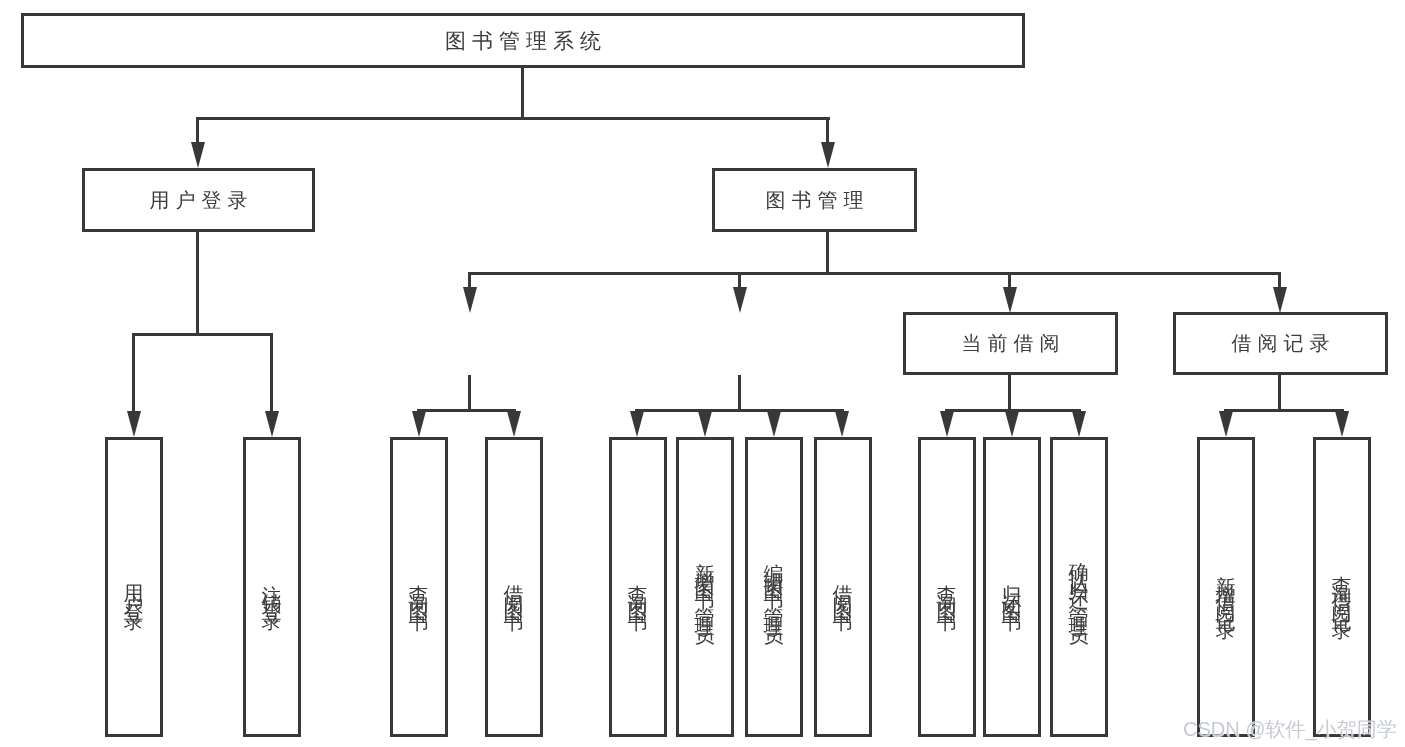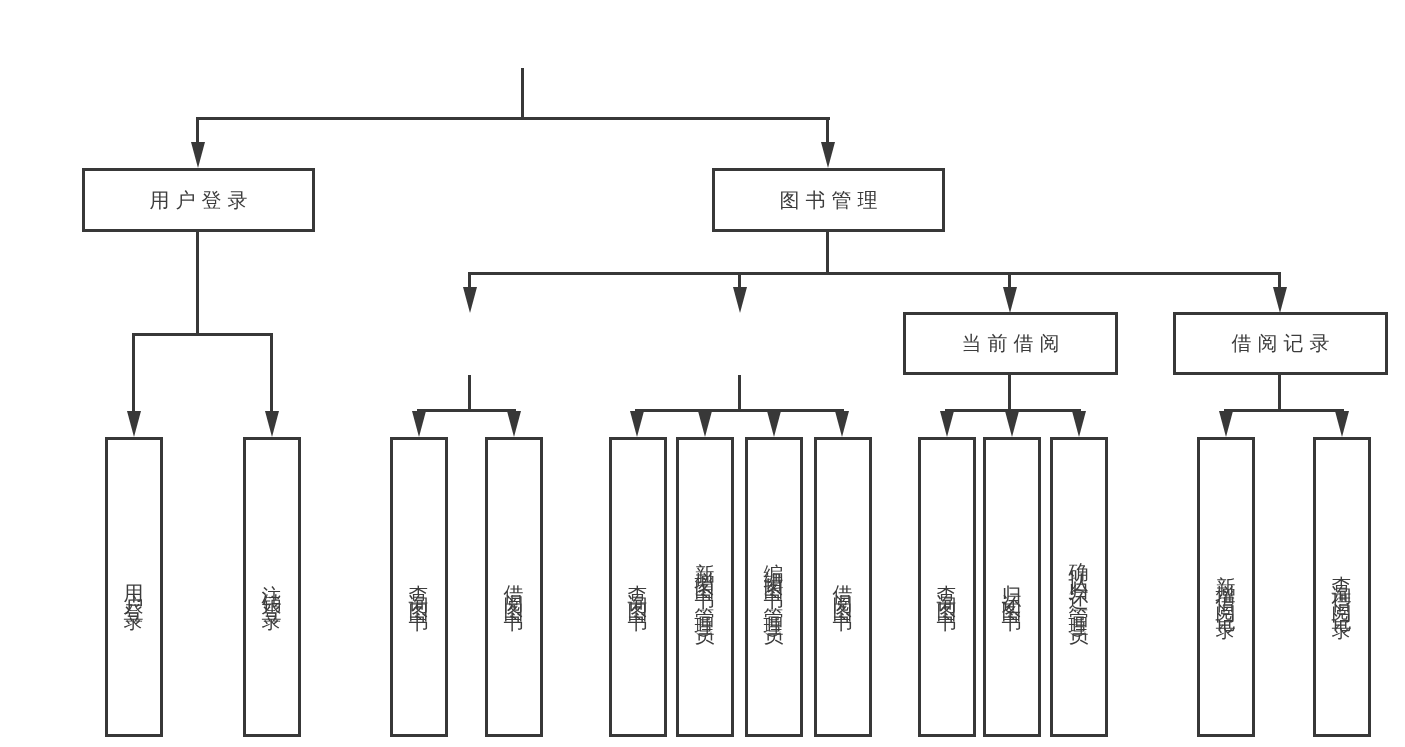--- a/index.html
+++ b/index.html
@@ -50,25 +50,28 @@
     text-shadow:1px 1px 1px rgba(255,255,255,0.9);
     white-space:nowrap;
     z-index:10;
   }
 </style>
 </head>
 <body>
 
 <div id="canvas">
 
+  <div class="box h root" style="left:21px;top:13px;width:1004px;height:55px">
+    <span>图书管理系统</span>
+  </div>
 
   <div class="box h" style="left:82px;top:168px;width:233px;height:64px">
     <span>用户登录</span>
   </div>
-  <div class="box h" style="left:712px;top:168px;width:233px;height:64px">
+  <div class="box h" style="left:712px;top:168px;width:205px;height:64px">
     <span>图书管理</span>
   </div>
 
   <div class="box h" style="left:1173px;top:312px;width:215px;height:63px">
     <span>借阅记录</span>
   </div>
   <div class="box h" style="left:903px;top:312px;width:215px;height:63px">
     <span>当前借阅</span>
   </div>
 
@@ -153,14 +156,15 @@
   <div class="line" style="left:945px;top:409px;width:136px;height:3px"></div>
   <div class="arrow" style="left:940px;top:411px"></div>
   <div class="arrow" style="left:1005px;top:411px"></div>
   <div class="arrow" style="left:1072px;top:411px"></div>
 
   <div class="line" style="left:1278px;top:375px;width:3px;height:36px"></div>
   <div class="line" style="left:1224px;top:409px;width:120px;height:3px"></div>
   <div class="arrow" style="left:1219px;top:411px"></div>
   <div class="arrow" style="left:1335px;top:411px"></div>
 
+  <div class="watermark" style="left:1183px;top:716px">CSDN @软件_小贺同学</div>
 
 </div>
 
 </body></html>

